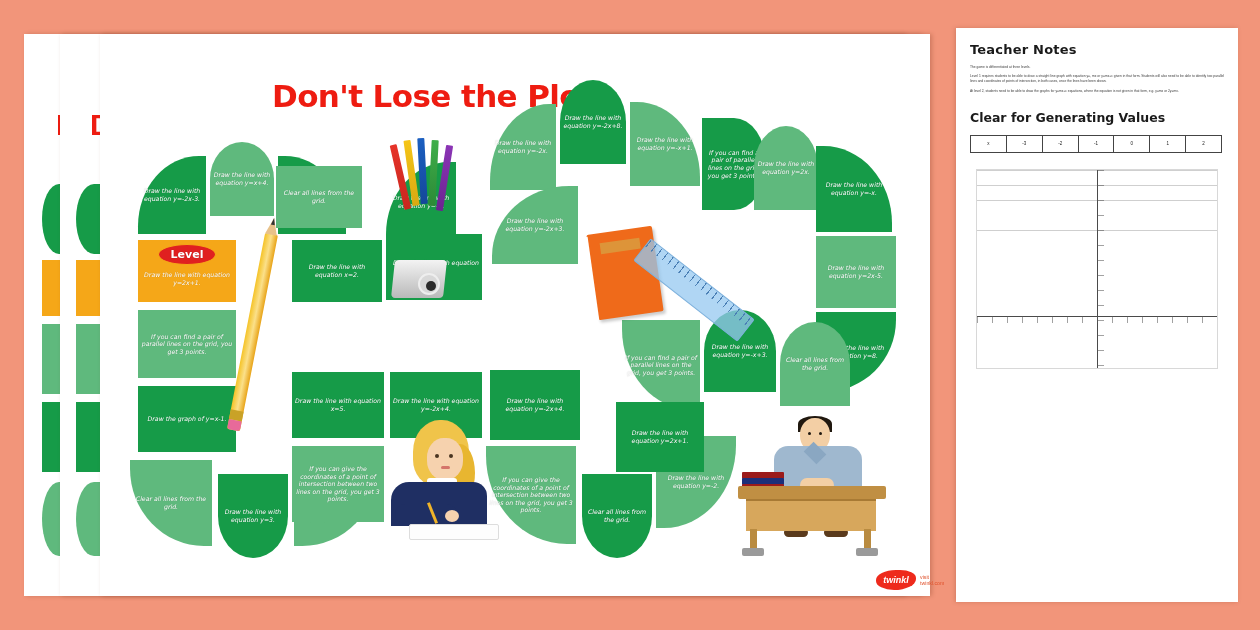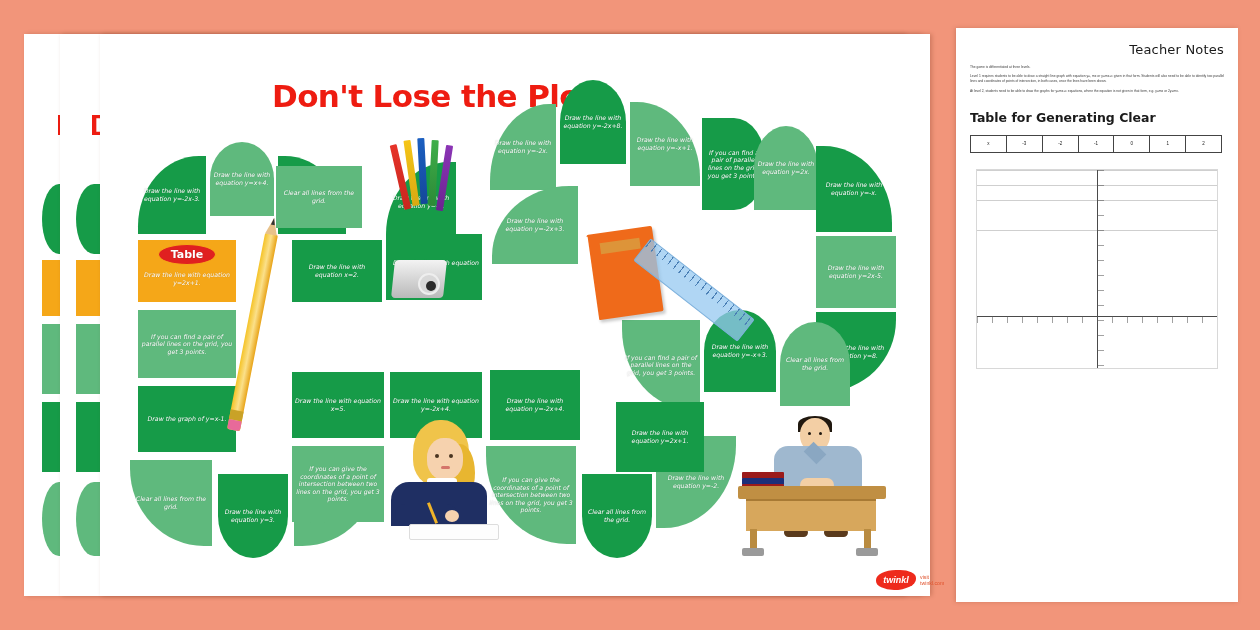--- a/index.html
+++ b/index.html
@@ -25,22 +25,22 @@
     letter-spacing:-1px;top:74px;
   }
 
   
   #notes-sheet{
     position:absolute;left:956px;top:28px;width:282px;height:574px;
     background:#fff;box-shadow:-1px 0 4px rgba(120,50,30,.25);z-index:5;
   }
   .notes-inner{padding:14px 14px 0 14px;}
   #notes-title{
-    font-size:13px;font-weight:normal;color:#1a1a1a;margin:0 0 8px 0;
-    font-family:"DejaVu Sans",sans-serif;letter-spacing:.2px;text-align:right;
+    font-size:13px;font-weight:bold;color:#1a1a1a;margin:0 0 8px 0;
+    font-family:"DejaVu Sans",sans-serif;letter-spacing:.2px;
   }
   .notes-p{
     font-size:3.3px;line-height:5.2px;color:#3a3a3a;margin:0 0 4px 0;
     text-align:justify;
   }
   #table-title{
     font-size:12.5px;font-weight:bold;color:#1a1a1a;margin:16px 0 10px 0;
     font-family:"DejaVu Sans",sans-serif;
   }
   #values-table{
@@ -241,21 +241,21 @@
         <span>Draw the line with equation y=-2x-3.</span>
       </div>
     <div class="tile g-light w-top" style="left:110px; top:108px; width:64px; height:74px;">
         <span>Draw the line with equation y=x+4.</span>
       </div>
     <div class="tile g-dark w-tr" style="left:178px; top:122px; width:68px; height:78px;">
         <span>Clear all lines from the grid.</span>
       </div>
 
     <div class="tile start-tile" style="left:38px; top:206px; width:98px; height:62px;">
-      <div id="start-badge">Table</div>
+      <div id="start-badge">Level</div>
       <span style="padding-top:16px;">Draw the line with equation y=2x+1.</span>
     </div>
 
     <div class="tile g-light" style="left:38px; top:276px; width:98px; height:68px;">
         <span>If you can find a pair of parallel lines on the grid, you get 3 points.</span>
       </div>
     <div class="tile g-dark" style="left:38px; top:352px; width:98px; height:66px;">
         <span>Draw the graph of y=x-1.</span>
       </div>
     <div class="tile g-light w-bl" style="left:30px; top:426px; width:82px; height:86px;">
@@ -428,21 +428,21 @@
 
   </div>
 
   <div id="notes-sheet">
     <div class="notes-inner">
       <div id="notes-title">Teacher Notes</div>
       <p class="notes-p">The game is differentiated at three levels.</p>
       <p class="notes-p">Level 1 requires students to be able to draw a straight line graph with equation y=, mx or y=mx+c given in that form. Students will also need to be able to identify two parallel lines and coordinates of points of intersection, in both cases, once the lines have been drawn.</p>
       <p class="notes-p">At level 2, students need to be able to draw the graphs for y=mx+c equations, where the equation is not given in that form, e.g. y=mx or 2y=mx.</p>
 
-      <div id="table-title">Table for Generating Clear</div>
+      <div id="table-title">Clear for Generating Values</div>
 
       <div id="values-table">
         <div>x</div>
         <div>-3</div>
         <div>-2</div>
         <div>-1</div>
         <div>0</div>
         <div>1</div>
         <div>2</div>
       </div>

